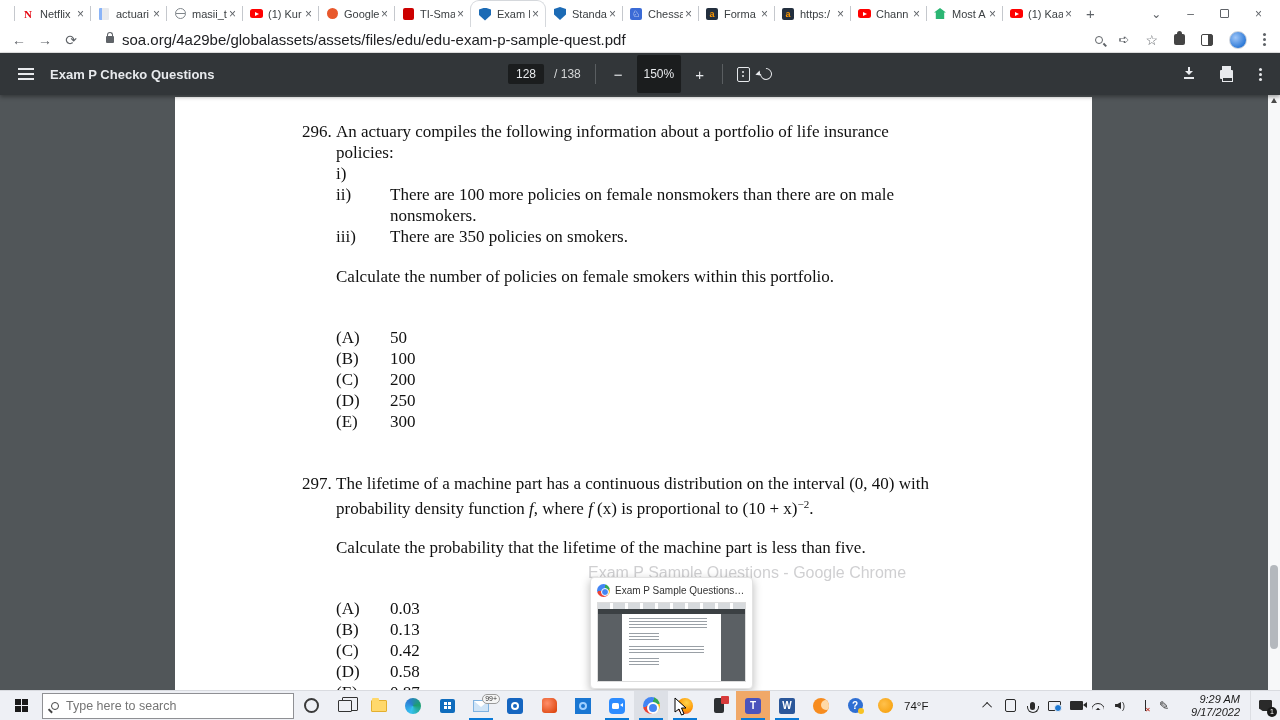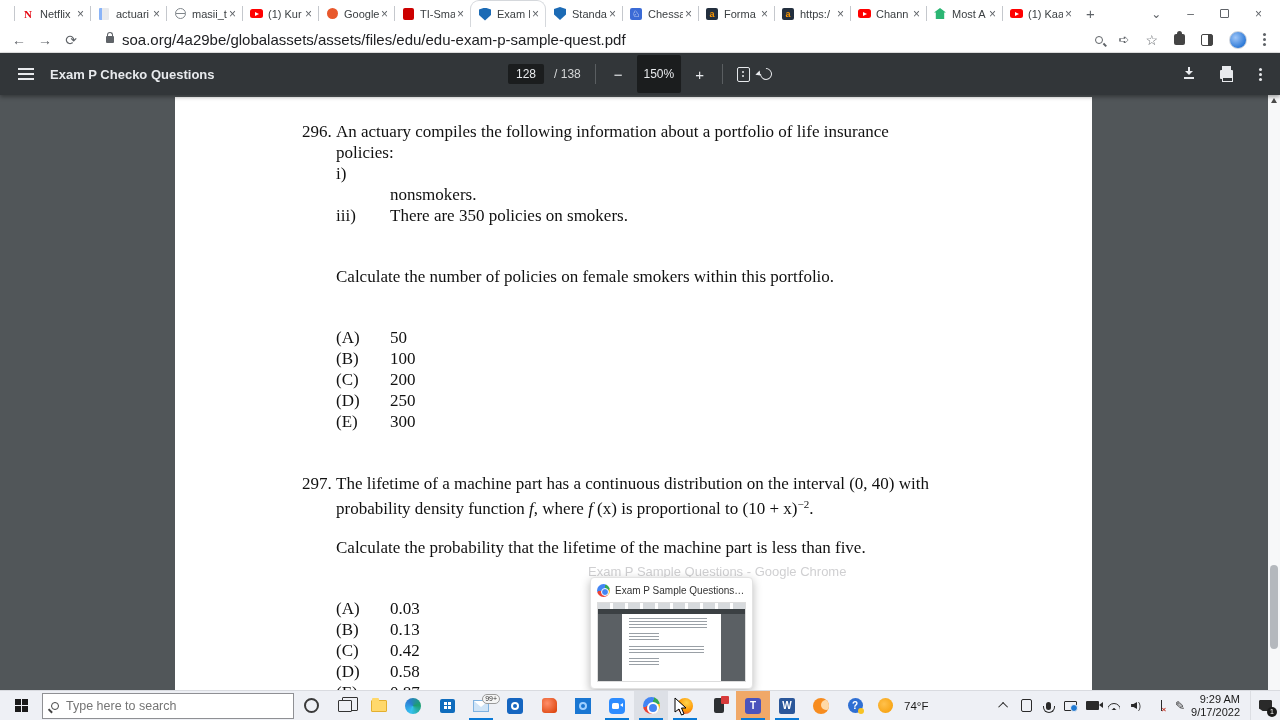--- a/index.html
+++ b/index.html
@@ -85,21 +85,21 @@
   .optrow .olet { width:54px; flex:0 0 54px; }
   .it { font-style:italic; }
   .sup { font-size:11px; vertical-align:6px; }
 
   
   .sbar { position:absolute; right:0; top:0; width:12px; height:595px; background:#f7f8f9; }
   .sbar-up { position:absolute; top:3px; left:2.5px; border-bottom:5px solid #4a4a4a; border-left:3.5px solid transparent; border-right:3.5px solid transparent; }
   .sthumb { position:absolute; left:2px; width:8px; top:470px; height:84px; background:#b4b8bd; border-radius:4px; }
 
   
-  .ghost-tip { position:absolute; left:588px; top:564px; font-size:13px; color:rgba(130,130,135,.38); white-space:nowrap; z-index:8; }
+  .ghost-tip { position:absolute; left:588px; top:564px; font-size:16px; color:rgba(130,130,135,.38); white-space:nowrap; z-index:8; }
   .preview { position:absolute; left:590px; top:577px; width:163px; height:112px; background:#fff; border:1px solid #e3e3e3; border-radius:4px; box-shadow:0 3px 10px rgba(0,0,0,.28); z-index:9; padding:6px; }
   .pv-head { display:flex; align-items:center; gap:5px; margin-bottom:5px; }
   .chrome-ball { width:13px; height:13px; border-radius:50%; flex:0 0 13px;
      background:conic-gradient(from 140deg, #ea4335 0 120deg, #4285f4 120deg 240deg, #34a853 240deg 300deg, #fbbc05 300deg 360deg); position:relative; }
   .chrome-ball:after { content:""; position:absolute; left:3.5px; top:3.5px; width:6px; height:6px; background:#4285f4; border:1.5px solid #fff; border-radius:50%; }
   .pv-title { font-size:10px; color:#333; white-space:nowrap; overflow:hidden; text-overflow:ellipsis; }
   .mini { height:80px; border:1px solid #ddd; background:#fff; display:flex; flex-direction:column; }
   .mini-tabs { height:6px; background:repeating-linear-gradient(90deg,#d7dadd 0 12px,#fff 12px 15px); }
   .mini-toolbar { height:5px; background:#3b4043; }
   .mini-body { flex:1; display:flex; }
@@ -167,21 +167,21 @@
   .camtray { width:13px; height:9px; background:#2a2a2a; border-radius:1px; position:relative; }
   .camtray:after { content:""; position:absolute; right:-4px; top:1px; border-left:4px solid #2a2a2a; border-top:3px solid transparent; border-bottom:3px solid transparent; transform:rotate(180deg); }
   .wifi { width:12px; height:9px; position:relative; overflow:hidden; }
   .wifi i { position:absolute; left:50%; bottom:-7px; transform:translateX(-50%); border:1.5px solid #2a2a2a; border-radius:50%; }
   .wifi i:nth-child(1){ width:14px; height:14px; } .wifi i:nth-child(2){ width:8px; height:8px; } .wifi i:nth-child(3){ width:3px; height:3px; background:#2a2a2a; bottom:-1px; }
   .vol { width:6px; height:7px; background:#2a2a2a; clip-path:polygon(0 30%,40% 30%,100% 0,100% 100%,40% 70%,0 70%); position:relative; }
   .volwave { font-size:9px; margin-left:1px; color:#2a2a2a; }
   .btx { width:8px; height:11px; border-right:1.5px solid #2a2a2a; position:relative; }
   .btx:after { content:"×"; position:absolute; right:-5px; bottom:-3px; color:#c0392b; font-size:8px; font-weight:bold; }
   .pen { font-size:12px; }
-  .clock { text-align:right; font-size:11px; color:#1a1a1a; line-height:13px; margin:0 10px 0 0; }
+  .clock { text-align:right; font-size:11px; color:#1a1a1a; line-height:13px; margin:0 10px 0 16px;font-style:italic; }
   .notif { width:30px; height:30px; display:flex; align-items:center; justify-content:center; position:relative; border-left:1px solid #dcdee3; }
   .notifsq { width:13px; height:11px; border:1.5px solid #2a2a2a; border-radius:1px; clip-path:polygon(0 0,100% 0,100% 100%,30% 100%,0 78%); background:#2a2a2a; }
   .nbadge { position:absolute; right:3px; bottom:4px; background:#1a1a1a; color:#fff; border-radius:50%; width:10px; height:10px; font-size:7px; display:flex; align-items:center; justify-content:center; }
 
   .cursor { position:absolute; left:674px; top:697px; z-index:30; }
 </style>
 </head>
 <body>
 
 <div class="tabstrip">
@@ -339,20 +339,24 @@
   <div class="page">
 
     <div class="qnum" style="top:24px">296.</div>
     <div class="qbody" style="top:24px">
       <div>An actuary compiles the following information about a portfolio of life insurance</div>
       <div>policies:</div>
       <div class="qrow">
           <span class="rlab">i)</span>
         </div>
       <div class="qrow">
+          <span class="rlab">ii)</span>
+          <span>There are 100 more policies on female nonsmokers than there are on male</span>
+        </div>
+      <div class="qrow">
           <span class="rlab"></span>
           <span>nonsmokers.</span>
         </div>
       <div class="qrow">
           <span class="rlab">iii)</span>
           <span>There are 350 policies on smokers.</span>
         </div>
     </div>
     <div class="qbody" style="top:169px">Calculate the number of policies on female smokers within this portfolio.</div>
     <div class="qbody" style="top:230px">

